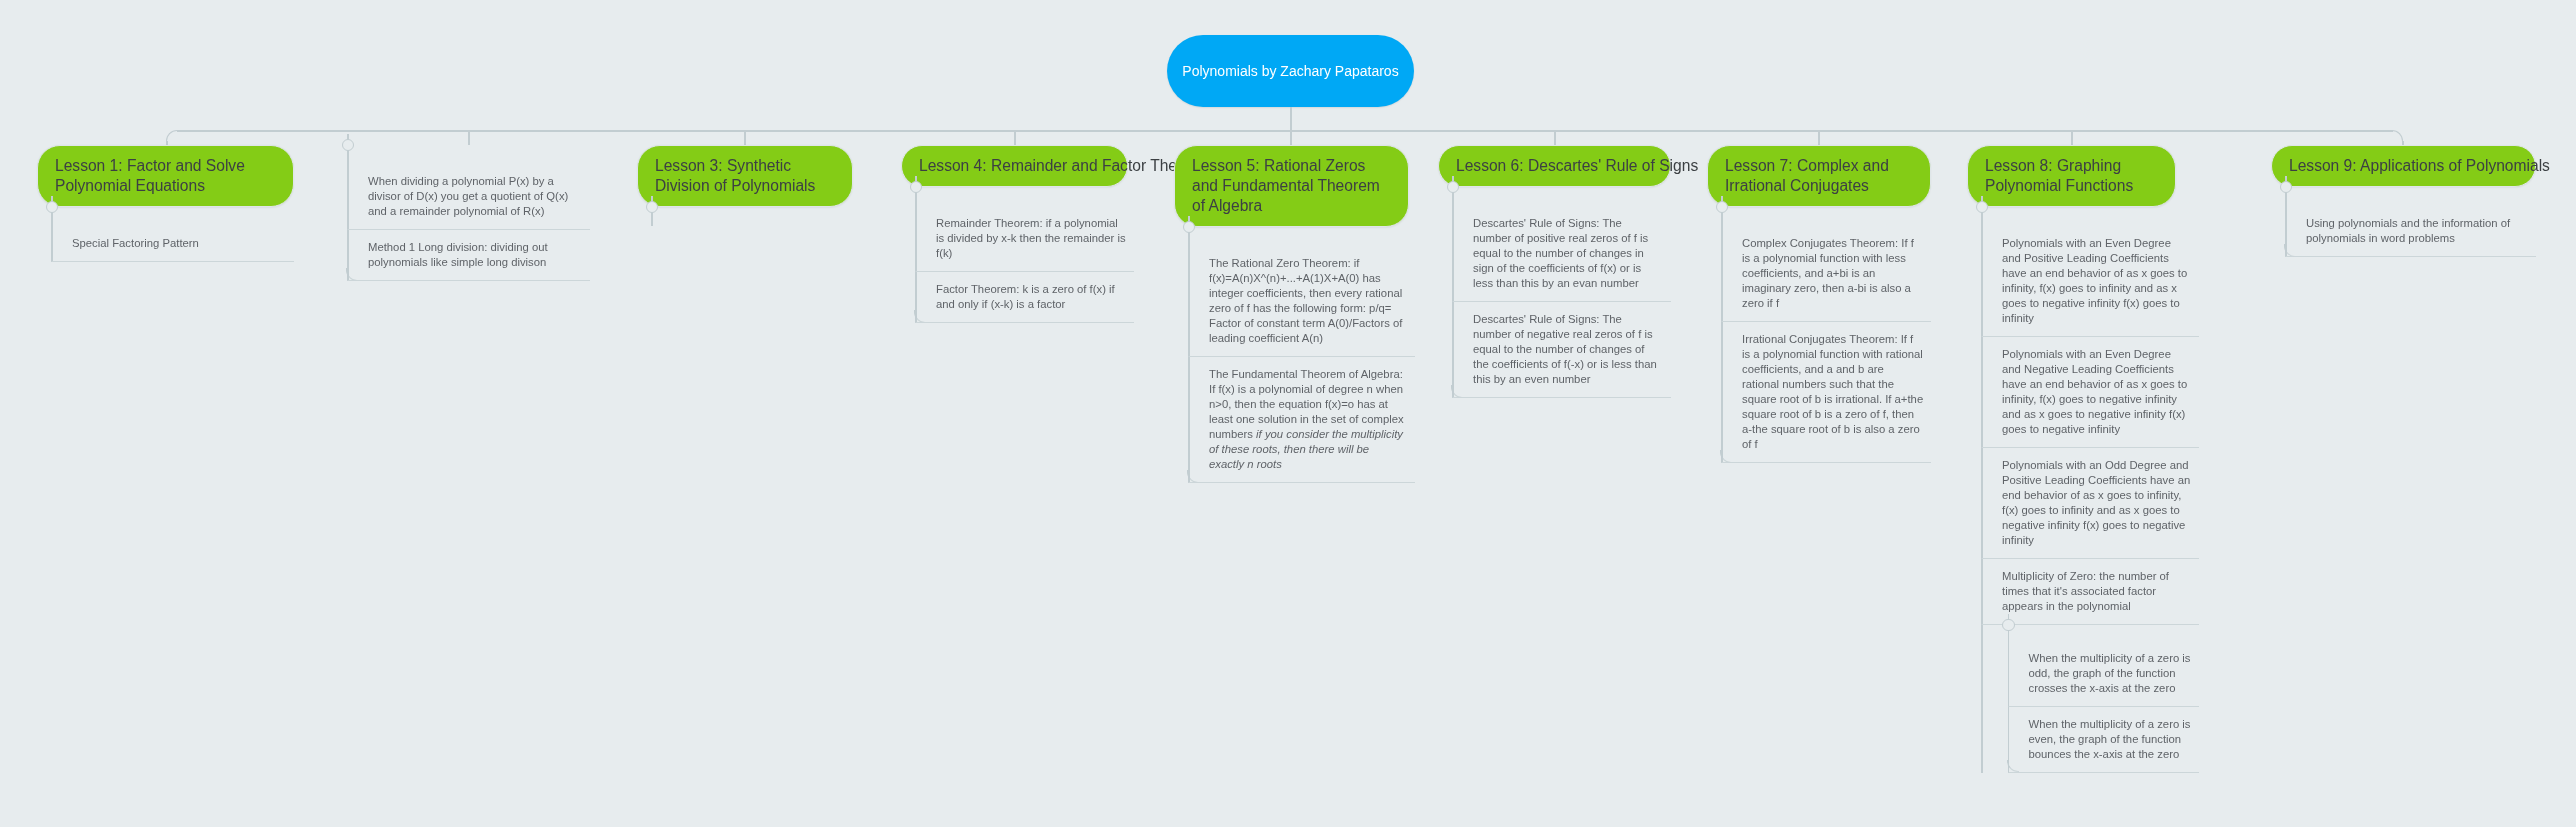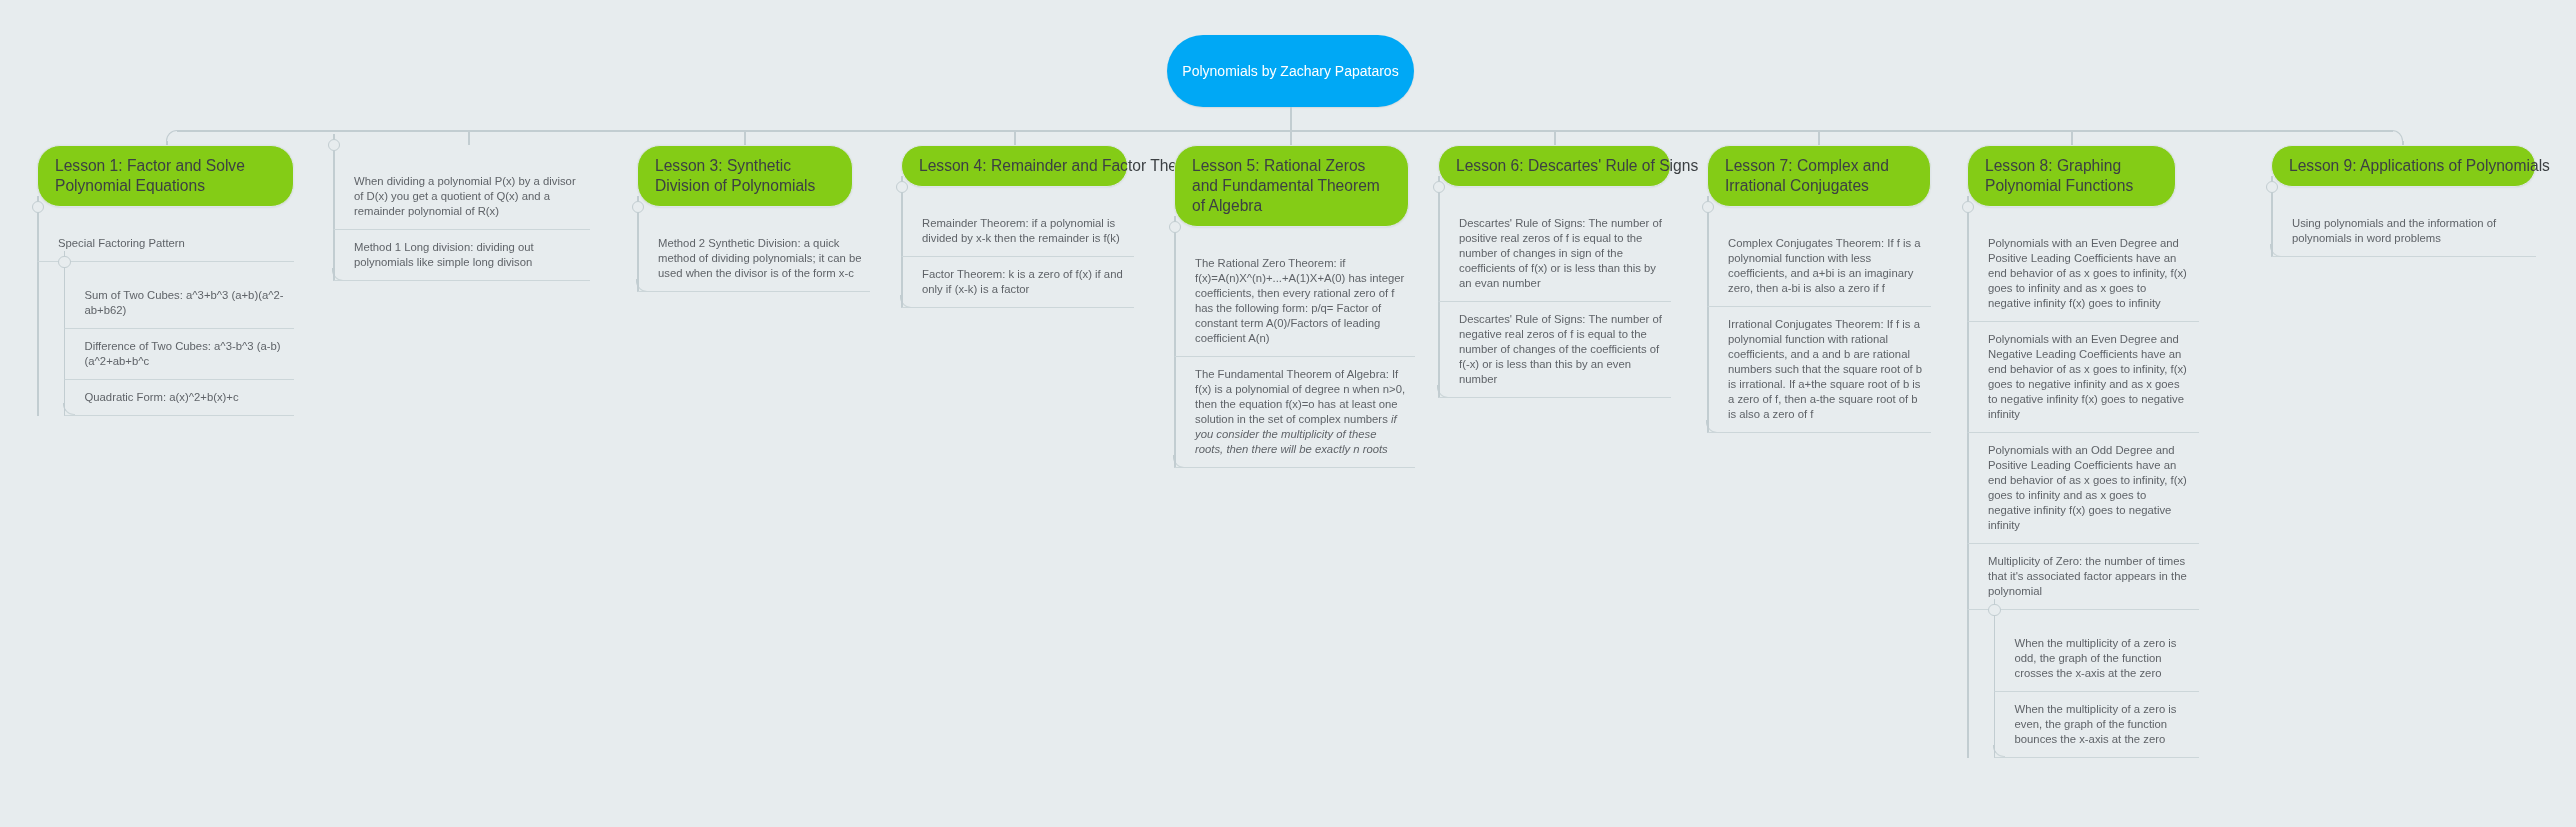--- a/index.html
+++ b/index.html
@@ -58,20 +58,21 @@
     color:#3c4043;
     font-size:15.6px;line-height:20px;
     padding:10px 17px;
     box-sizing:border-box;
     box-shadow:0 0.8px 1.6px rgba(0,0,0,.06);
   }
 
   
   .branch{
     position:relative;
+    margin-left:14px;
     padding-top:19px;
   }
   .spine{
     position:absolute;
     left:0;top:0;bottom:0;
     width:1.6px;
     background:#c2cdd1;
   }
   .spine-stub{
     position:absolute;
@@ -149,34 +150,20 @@
   <div id="lessons">
       <div class="lesson" style="left: 37px; width: 257px;">
         <div class="lesson-head" style="width: 257px;">Lesson 1: Factor and Solve Polynomial Equations</div>
         <div class="branch">
           <div class="spine"></div>
           <div class="spine-stub"></div>
           <div class="toggle"></div>
           <div class="item">
             <div class="item-text">Special Factoring Pattern</div>
           </div>
-          <div class="subbranch">
-            <div class="spine"></div>
-            <div class="spine-stub"></div>
-            <div class="toggle"></div>
-            <div class="item">
-              <div class="item-text">Sum of Two Cubes: a^3+b^3 (a+b)(a^2-ab+b62)</div>
-            </div>
-            <div class="item">
-              <div class="item-text">Difference of Two Cubes: a^3-b^3 (a-b)(a^2+ab+b^c</div>
-            </div>
-            <div class="item curve">
-              <div class="item-text">Quadratic Form: a(x)^2+b(x)+c</div>
-            </div>
-          </div>
         </div>
       </div>
       <div class="lesson" style="left: 333px; width: 257px;">
         <div class="branch">
           <div class="spine"></div>
           <div class="spine-stub"></div>
           <div class="toggle"></div>
           <div class="item">
             <div class="item-text">When dividing a polynomial P(x) by a divisor of D(x) you get a quotient of Q(x) and a remainder polynomial of R(x)</div>
           </div>
@@ -184,23 +171,20 @@
             <div class="item-text">Method 1 Long division: dividing out polynomials like simple long divison</div>
           </div>
         </div>
       </div>
       <div class="lesson" style="left: 637px; width: 233px;">
         <div class="lesson-head" style="width: 216px;">Lesson 3: Synthetic Division of Polynomials</div>
         <div class="branch">
           <div class="spine"></div>
           <div class="spine-stub"></div>
           <div class="toggle"></div>
-          <div class="item curve">
-            <div class="item-text">Method 2 Synthetic Division: a quick method of dividing polynomials; it can be used when the divisor is of the form x-c</div>
-          </div>
         </div>
       </div>
       <div class="lesson" style="left: 901px; width: 233px;">
         <div class="lesson-head nowrap-head" style="width: 227px;">Lesson 4: Remainder and Factor Theorems</div>
         <div class="branch">
           <div class="spine"></div>
           <div class="spine-stub"></div>
           <div class="toggle"></div>
           <div class="item">
             <div class="item-text">Remainder Theorem: if a polynomial is divided by x-k then the remainder is f(k)</div>

